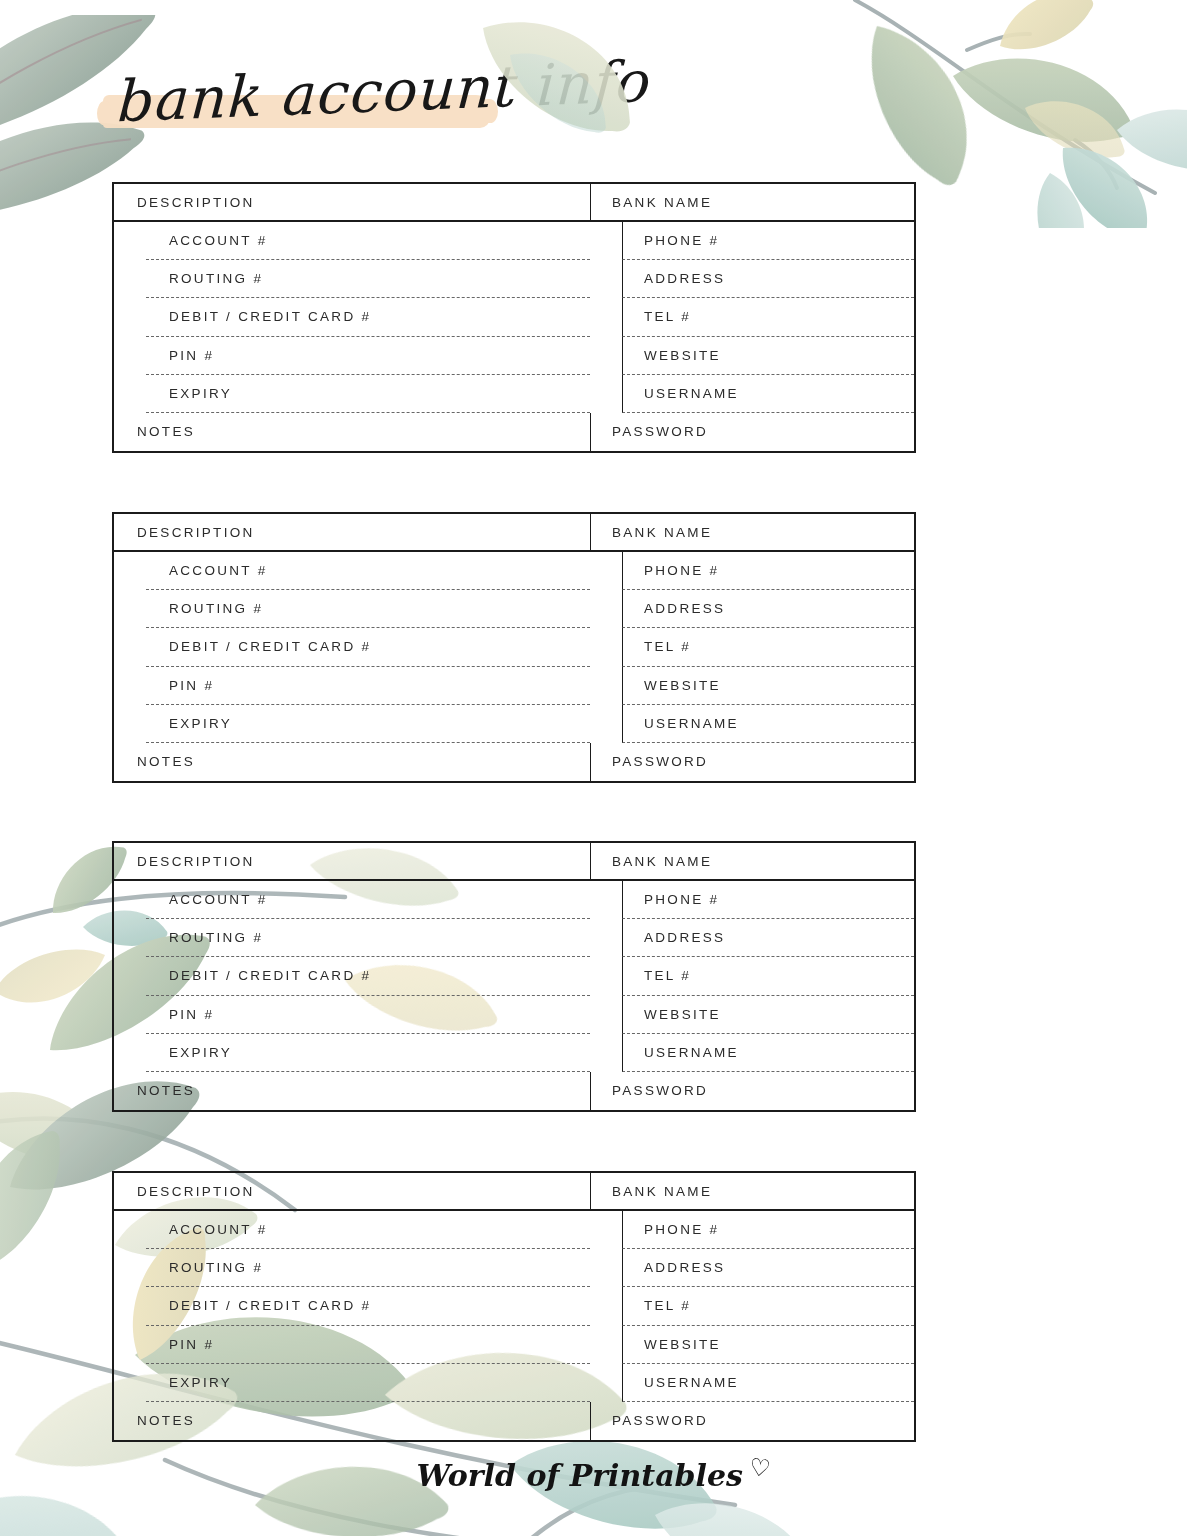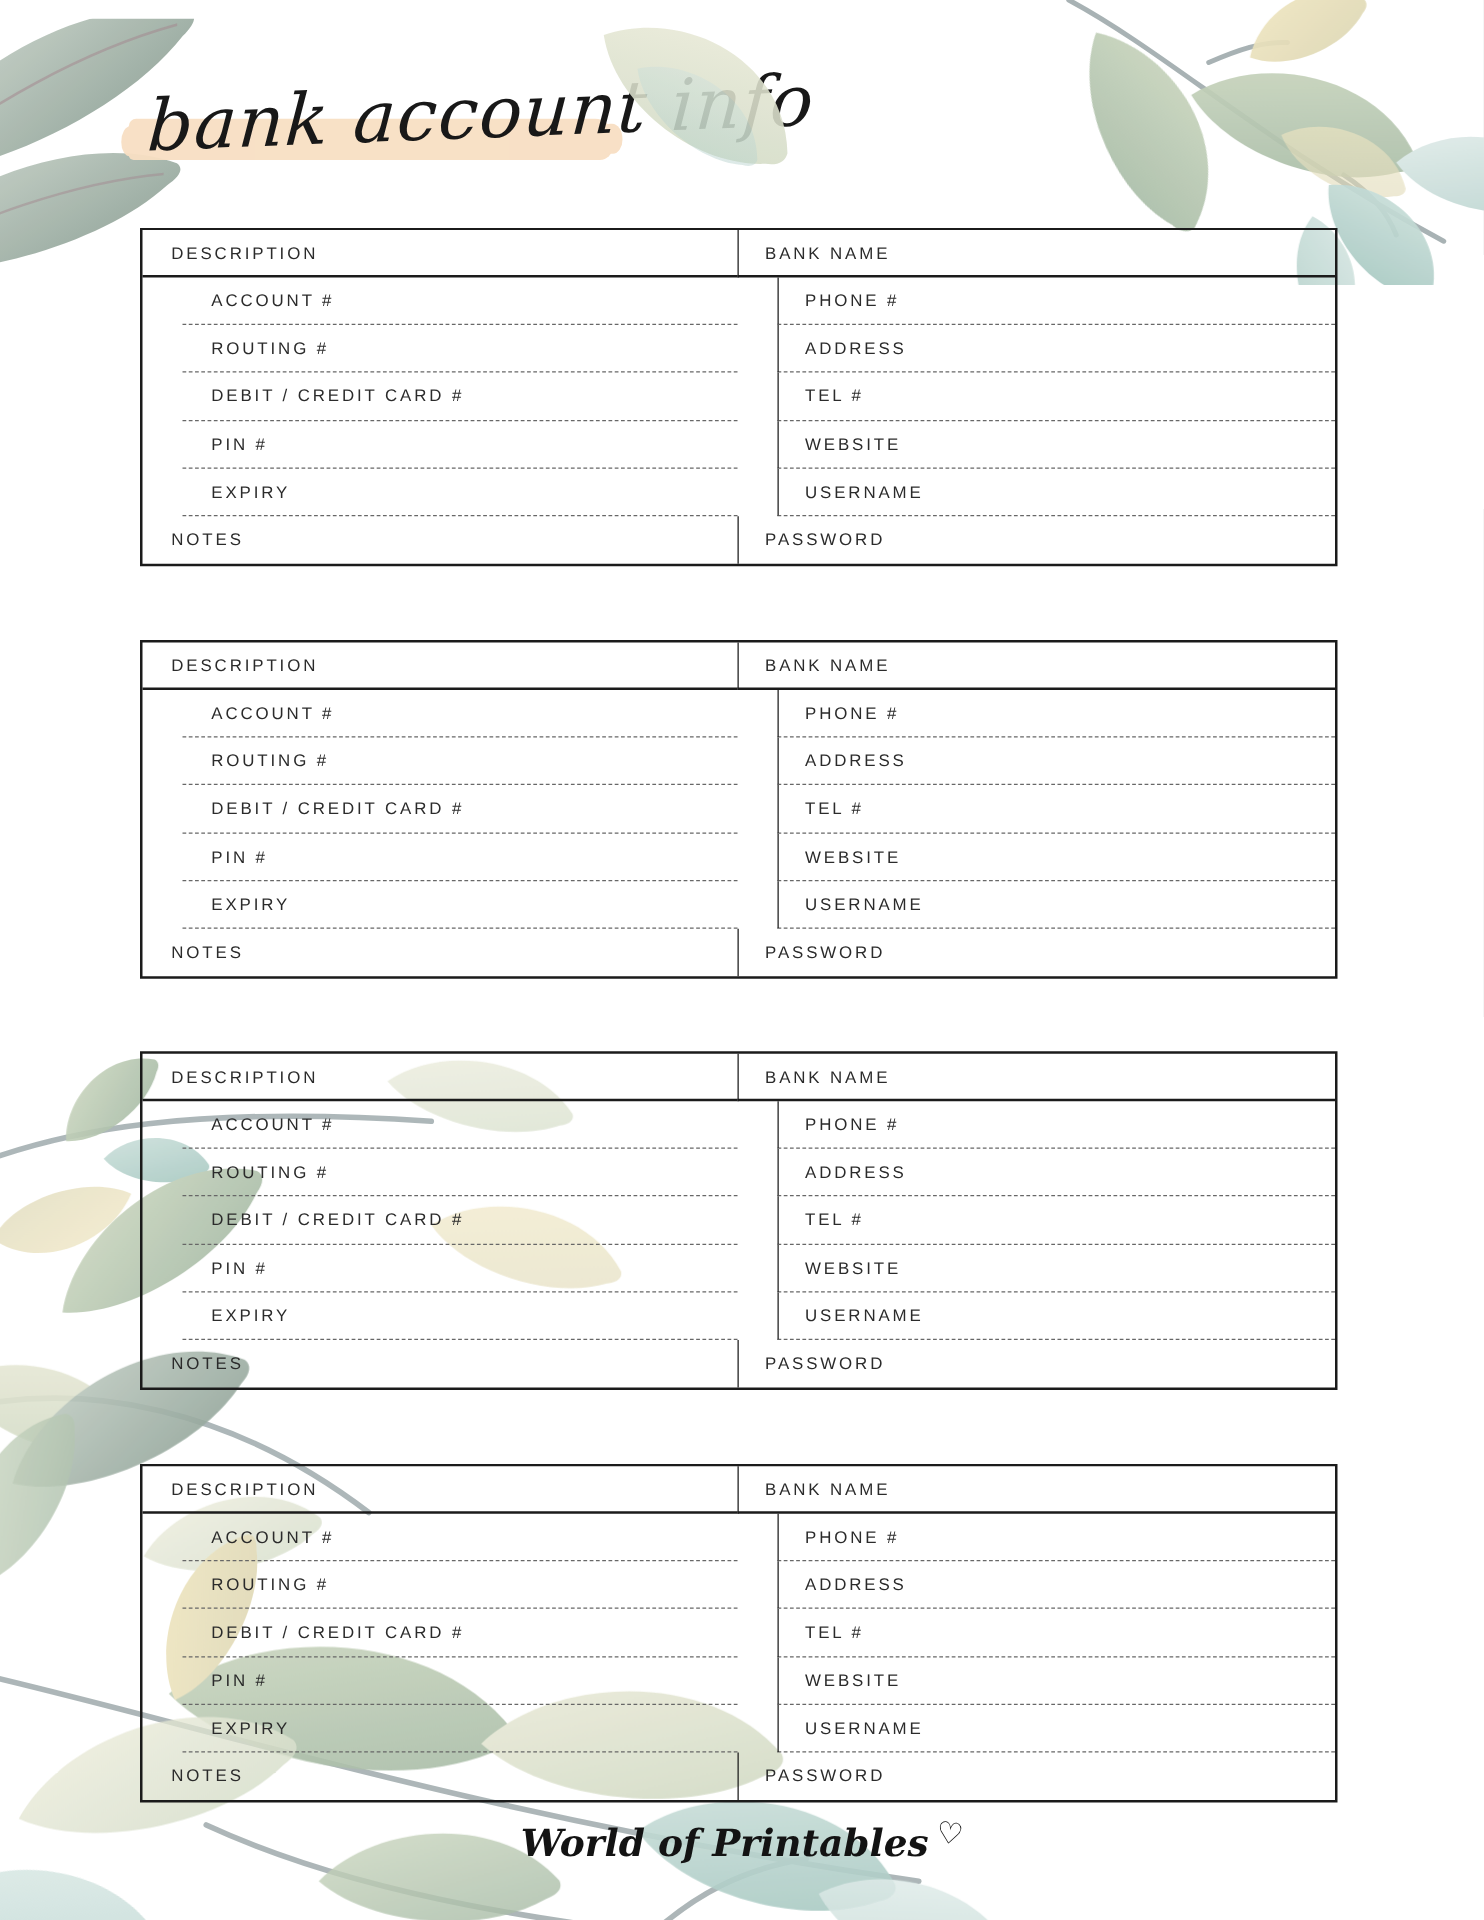--- a/index.html
+++ b/index.html
@@ -34,21 +34,21 @@
   #page-title{
     position:absolute;left:118px;top:58px;
     font-family:"DejaVu Serif",serif;
     font-style:italic;font-weight:500;
     font-size:57px;letter-spacing:1px;color:#181818;
     transform:rotate(-2.2deg) skewX(-6deg);
     white-space:nowrap;
   }
   
   .info-table{
-    position:absolute;left:112px;width:958px;height:271px;
+    position:absolute;left:112px;width:804px;height:271px;
     border:2.5px solid #1b1b1b;
     box-sizing:border-box;
     display:grid;
     grid-template-columns:476px 1fr;
     grid-template-rows:repeat(7,1fr);
     background:transparent;
   }
   .cell{
     display:flex;align-items:center;
     padding-left:23px;box-sizing:border-box;

